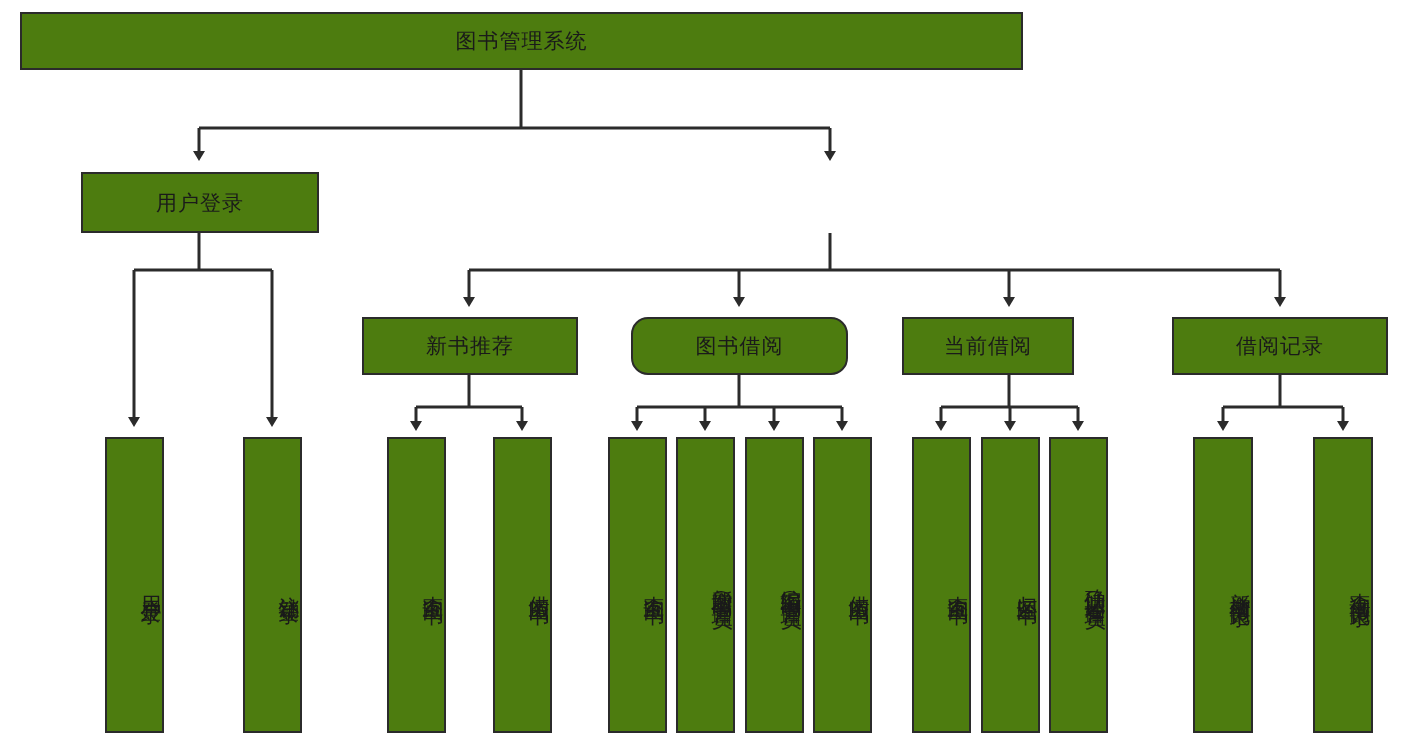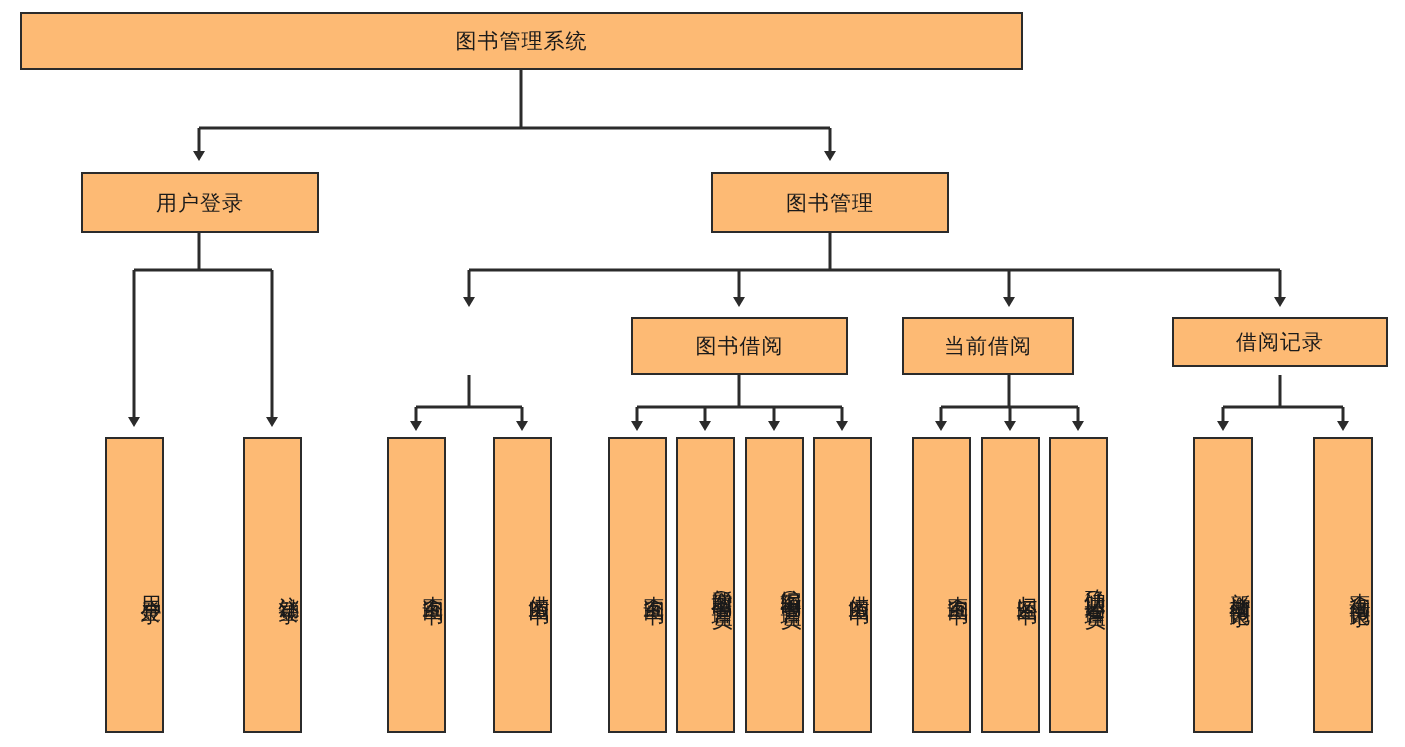--- a/index.html
+++ b/index.html
@@ -20,21 +20,21 @@
   #svg-layer {
     position: absolute;
     left: 0;
     top: 0;
     width: 1405px;
     height: 747px;
   }
   .node {
     position: absolute;
     box-sizing: border-box;
-    background: #fdba74;
+    background: #4d7c0f;
     border: 2px solid #2b2b2b;
     display: flex;
     align-items: center;
     justify-content: center;
     color: #1a1a1a;
   }
   .node.horiz {
     font-size: 21px;
     letter-spacing: 1px;
   }
@@ -119,31 +119,31 @@
     </g>
   </svg>
 
   <div class="node horiz" style="left:20px; top:12px; width:1003px; height:58px;">
     <span class="label">图书管理系统</span>
   </div>
 
   <div class="node horiz" style="left:81px; top:172px; width:238px; height:61px;">
     <span class="label">用户登录</span>
   </div>
-  <div class="node horiz" style="left:711px; top:172px; width:238px; height:61px;">
-    <span class="label">图书管理</span>
+
+  <div class="node horiz" style="left:362px; top:317px; width:216px; height:58px;">
+    <span class="label">新书推荐</span>
   </div>
-
-  <div class="node horiz" style="left:631px; top:317px; width:217px; height:58px;">
+  <div class="node horiz" style="left:631px; top:317px; width:217px; height:58px;border-radius:17px;">
     <span class="label">图书借阅</span>
   </div>
   <div class="node horiz" style="left:902px; top:317px; width:172px; height:58px;">
     <span class="label">当前借阅</span>
   </div>
-  <div class="node horiz" style="left:1172px; top:317px; width:216px; height:50px;">
+  <div class="node horiz" style="left:1172px; top:317px; width:216px; height:58px;">
     <span class="label">借阅记录</span>
   </div>
 
   <div class="node vert" style="left:105px; top:437px; width:59px; height:296px;">
     <span class="label">用户登录</span>
   </div>
   <div class="node vert" style="left:243px; top:437px; width:59px; height:296px;">
     <span class="label">注销登录</span>
   </div>
 

